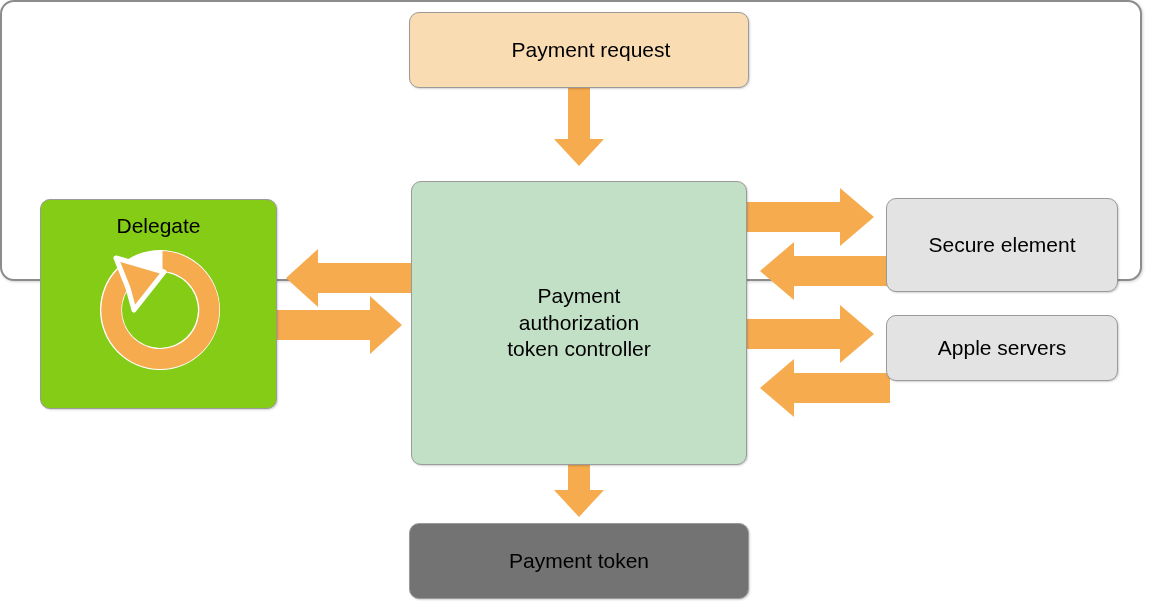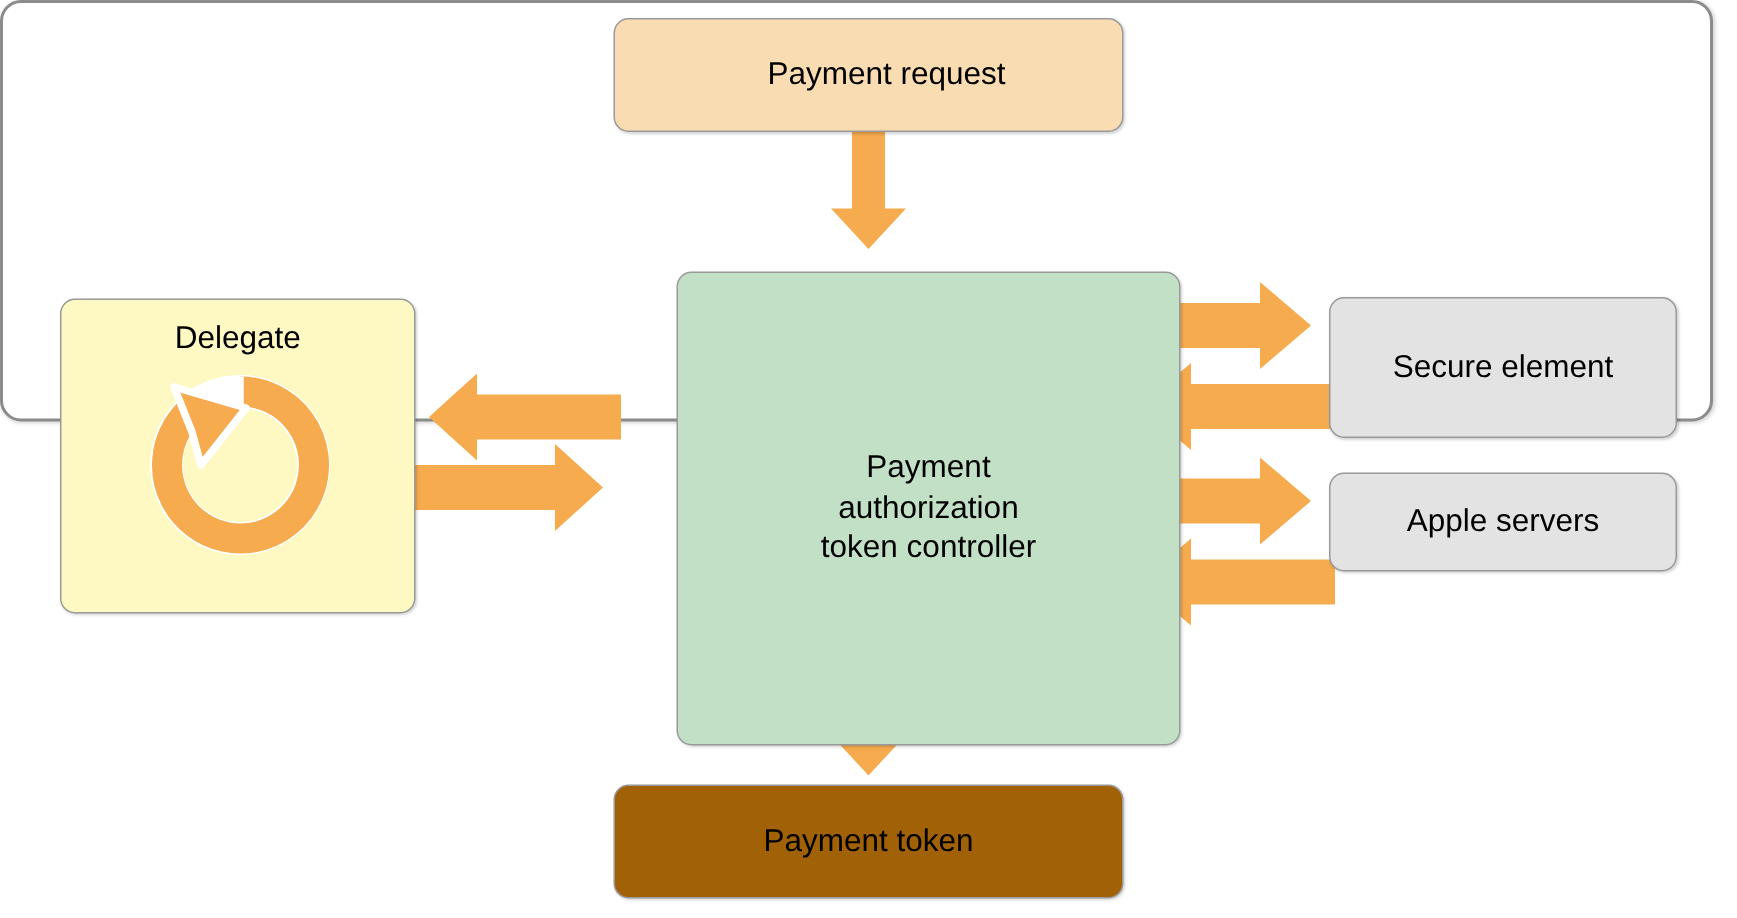--- a/index.html
+++ b/index.html
@@ -37,43 +37,42 @@
   .node .label { display: block; }
 
   
   #payment-request {
     left: 409px; top: 12px; width: 340px; height: 76px;
     background: #FADCB3;
     padding-left: 24px;
   }
   #payment-token {
     left: 409px; top: 523px; width: 340px; height: 76px;
-    background: #a16207;
+    background: #737373;
   }
   #container-box {
     left: 10px; top: 166px; width: 1138px; height: 277px;
     background: #ffffff;
     border: 2px solid #8c8c8c;
     border-radius: 14px;
     box-shadow: 1px 1px 3px rgba(0,0,0,0.18);
   }
   #delegate-box {
     left: 40px; top: 199px; width: 237px; height: 210px;
-    background: #fef9c3;
+    background: #84cc16;
     align-items: flex-start;
     justify-content: center;
   }
   #delegate-box .label {
     margin-top: 13px;
     font-size: 21px;
   }
   #view-controller-box {
-    left: 411px; top: 181px; width: 336px; height: 316px;
+    left: 411px; top: 181px; width: 336px; height: 284px;
     background: #C2E0C6;
-    margin-left: 40px;
   }
   #secure-element-box {
     left: 886px; top: 198px; width: 232px; height: 94px;
     background: #E3E3E3;
   }
   #apple-servers-box {
     left: 886px; top: 315px; width: 232px; height: 66px;
     background: #E3E3E3;
   }
 

